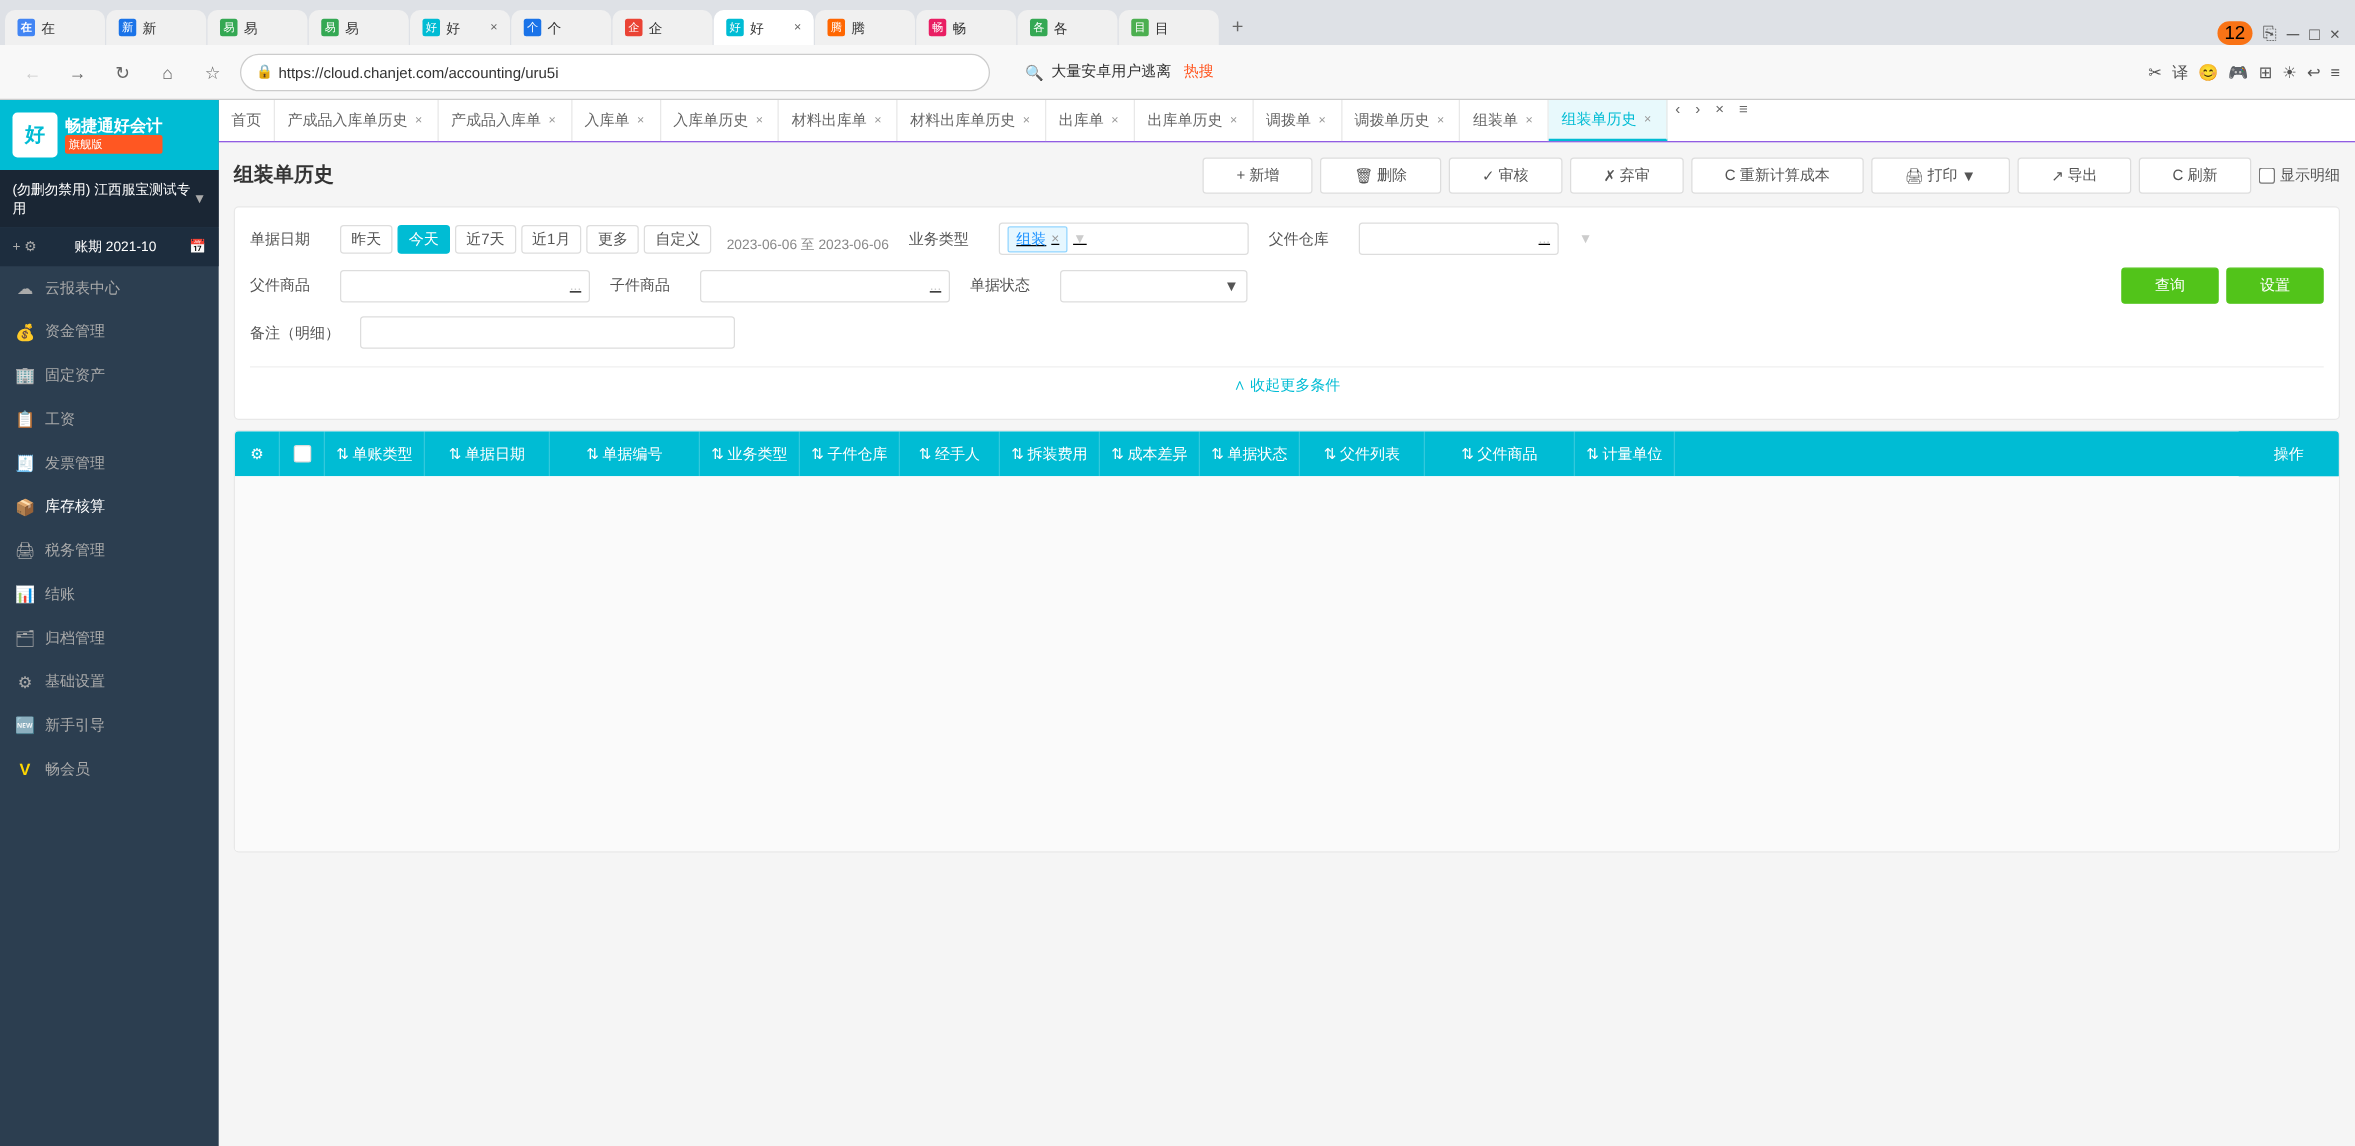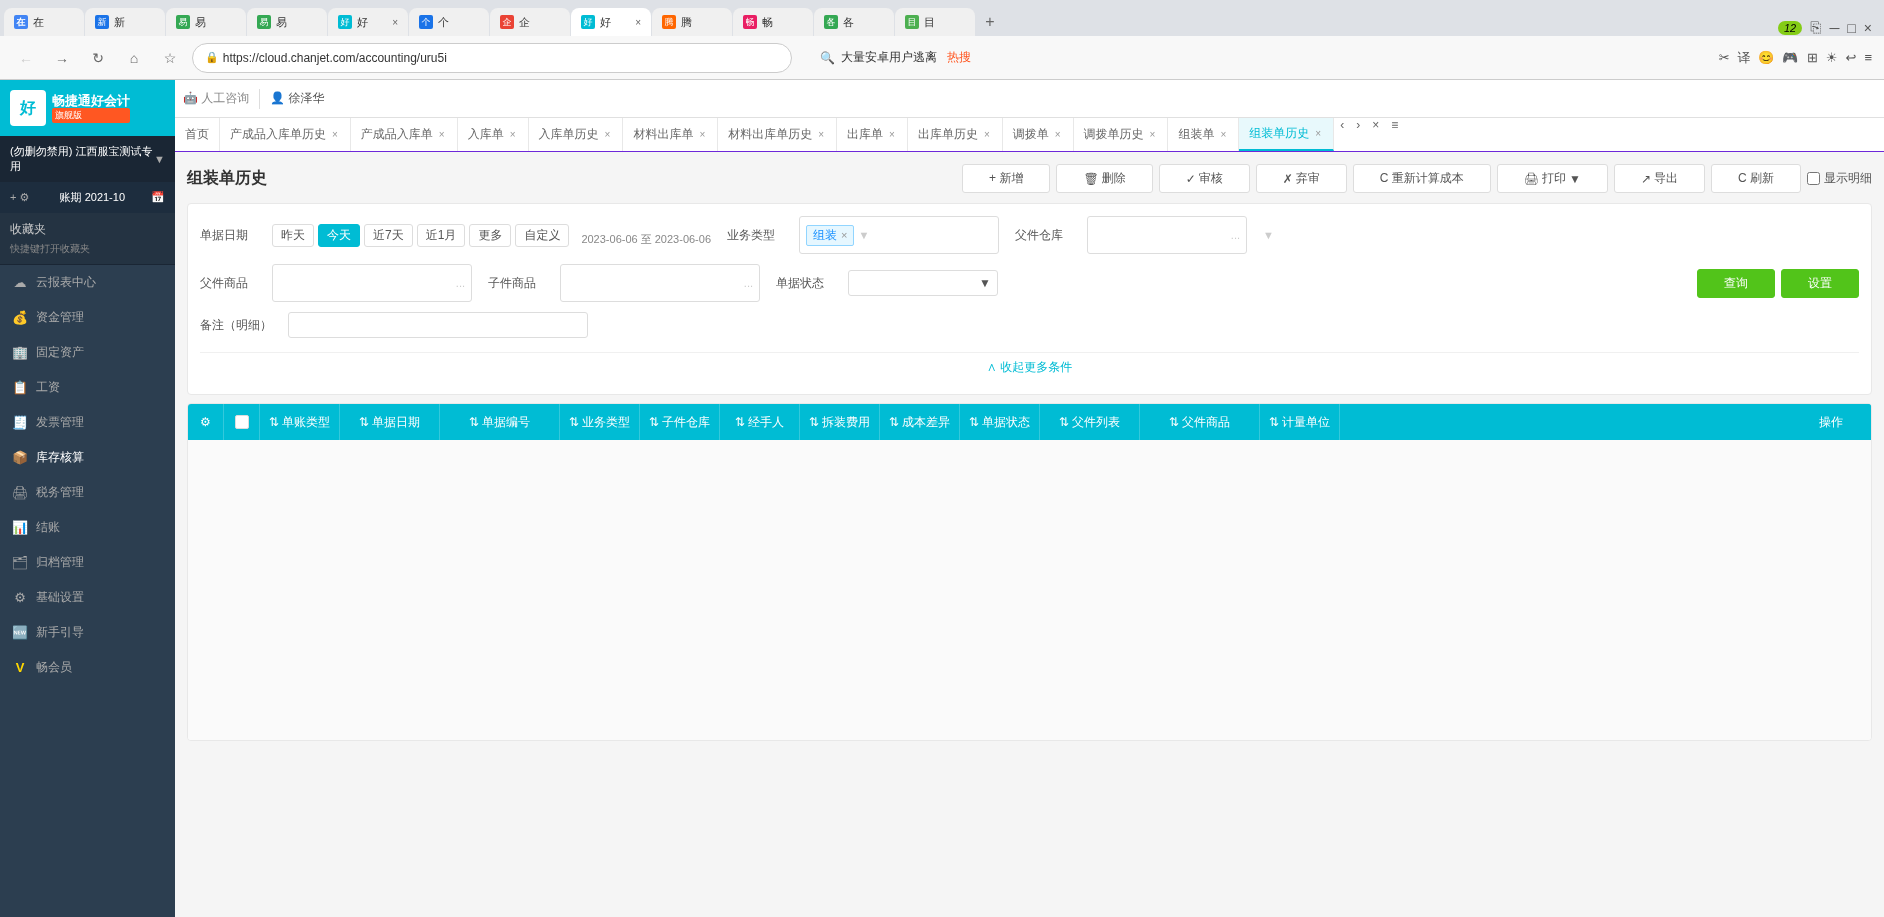--- a/index.html
+++ b/index.html
@@ -70,21 +70,21 @@
 
     
     .filter-panel { background: #fff; border: 1px solid #e8e8e8; border-radius: 4px; padding: 12px; margin-bottom: 8px; }
     .filter-row { display: flex; align-items: center; gap: 16px; margin-bottom: 10px; }
     .filter-label { color: #555; font-size: 12px; white-space: nowrap; min-width: 56px; }
     .filter-date-btns { display: flex; align-items: flex-end; gap: 4px; }
     .date-btn { padding: 2px 8px; border: 1px solid #ddd; background: #fff; border-radius: 3px; cursor: pointer; font-size: 12px; color: #555; }
     .date-btn.active { background: #00bcd4; color: #fff; border-color: #00bcd4; }
     .date-range { color: #888; font-size: 11px; margin-left: 8px; }
 
-    .filter-tag-input { display: flex; align-items: center; border: 1px solid #ddd; border-radius: 3px; padding: 2px 6px; background: #fff; min-width: 200px; height: 38px; }
+    .filter-tag-input { display: flex; align-items: center; border: 1px solid #ddd; border-radius: 3px; padding: 2px 6px; background: #fff; min-width: 200px; height: 26px; text-decoration: underline; }
     .filter-tag { display: flex; align-items: center; background: #e6f7ff; border: 1px solid #91d5ff; border-radius: 2px; padding: 1px 6px; font-size: 12px; color: #1890ff; gap: 4px; }
     .filter-tag .tag-x { cursor: pointer; color: #999; font-size: 11px; }
     .filter-dropdown { display: flex; align-items: center; border: 1px solid #ddd; background: #fff; padding: 2px 6px; border-radius: 3px; cursor: pointer; min-width: 80px; height: 26px; font-size: 12px; color: #555; gap: 4px; }
     .filter-input { border: 1px solid #ddd; background: #fff; padding: 2px 6px; border-radius: 3px; height: 26px; font-size: 12px; color: #555; outline: none; min-width: 200px; }
 
     .collapse-bar { text-align: center; padding: 6px; color: #00bcd4; font-size: 12px; cursor: pointer; border-top: 1px solid #f0f0f0; }
 
     
     .data-table-container { background: #fff; border: 1px solid #e8e8e8; border-radius: 4px; overflow: hidden; }
     .table-header { background: #00bcd4; display: flex; align-items: center; height: 36px; }
@@ -160,21 +160,21 @@
     <div class="tab">
       <div class="favicon" style="background:#34a853;display:flex;align-items:center;justify-content:center;color:#fff;font-size:9px;">各</div>
       <span style="font-size:11px;">各</span>
     </div>
     <div class="tab">
       <div class="favicon" style="background:#4caf50;display:flex;align-items:center;justify-content:center;color:#fff;font-size:9px;">目</div>
       <span style="font-size:11px;">目</span>
     </div>
     <div class="tab-new">+</div>
     <div style="display:flex;align-items:center;margin-left:auto;gap:8px;padding-right:8px;">
-      <span style="font-size:11px;background:#84cc16;padding:1px 6px;border-radius:10px;font-style:italic;">12</span>
+      <span style="font-size:15px;background:#f97316;padding:1px 6px;border-radius:10px;">12</span>
       <span style="font-size:14px;color:#555;">⎘</span>
       <span style="font-size:14px;color:#555;">─</span>
       <span style="font-size:14px;color:#555;">□</span>
       <span style="font-size:14px;color:#555;">×</span>
     </div>
   </div>
 
   <div class="address-bar">
     <div class="nav-btn disabled">←</div>
     <div class="nav-btn">→</div>
@@ -218,24 +218,20 @@
       <span class="company-name">(勿删勿禁用) 江西服宝测试专用</span>
       <span>▼</span>
     </div>
 
     <div class="company-selector" style="background:#1d2d3e;font-size:11px;">
       <span style="color:#aaa;">+ ⚙</span>
       <span style="color:#fff;margin-left:8px;">账期 2021-10</span>
       <span style="margin-left:4px;">📅</span>
     </div>
 
-    <div class="favorites-section">
-      <div class="favorites-title">收藏夹</div>
-      <div class="favorites-hint">快捷键打开收藏夹</div>
-    </div>
 
     <div class="sidebar-nav">
       <div class="nav-item">
         <div class="nav-icon">☁</div>
         <span>云报表中心</span>
       </div>
       <div class="nav-item">
         <div class="nav-icon">💰</div>
         <span>资金管理</span>
       </div>
@@ -277,25 +273,20 @@
       </div>
       <div class="nav-item">
         <div class="nav-icon" style="font-weight:bold;color:#ffd700;">V</div>
         <span>畅会员</span>
       </div>
     </div>
   </div>
 
   <div class="main">
 
-    <div class="top-toolbar">
-      <span style="font-size:12px;color:#888;">🤖 人工咨询</span>
-      <div style="width:1px;height:20px;background:#ddd;margin:0 6px;"></div>
-      <span style="font-size:12px;color:#555;">👤 <span>徐泽华</span></span>
-    </div>
 
     <div class="page-tabs">
       <div class="page-tab">
         <span>首页</span>
       </div>
       <div class="page-tab">
         <span>产成品入库单历史</span>
         <span class="tab-x">×</span>
       </div>
       <div class="page-tab">

